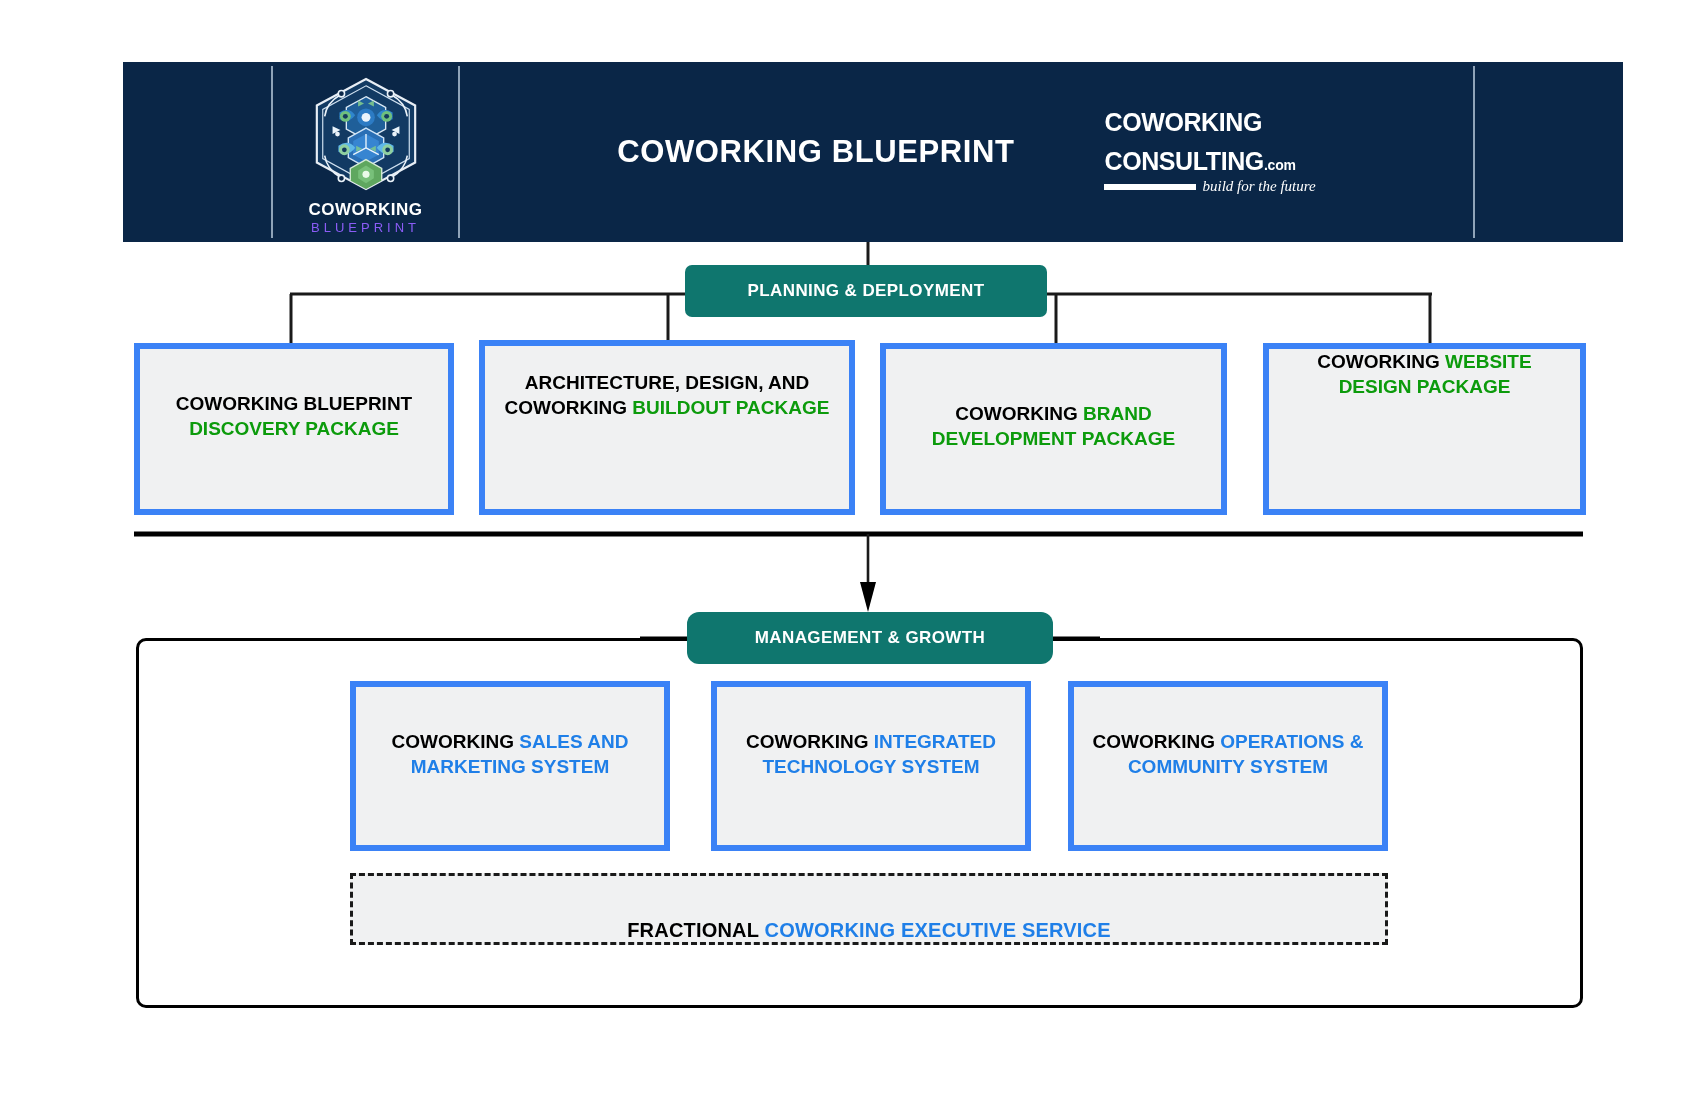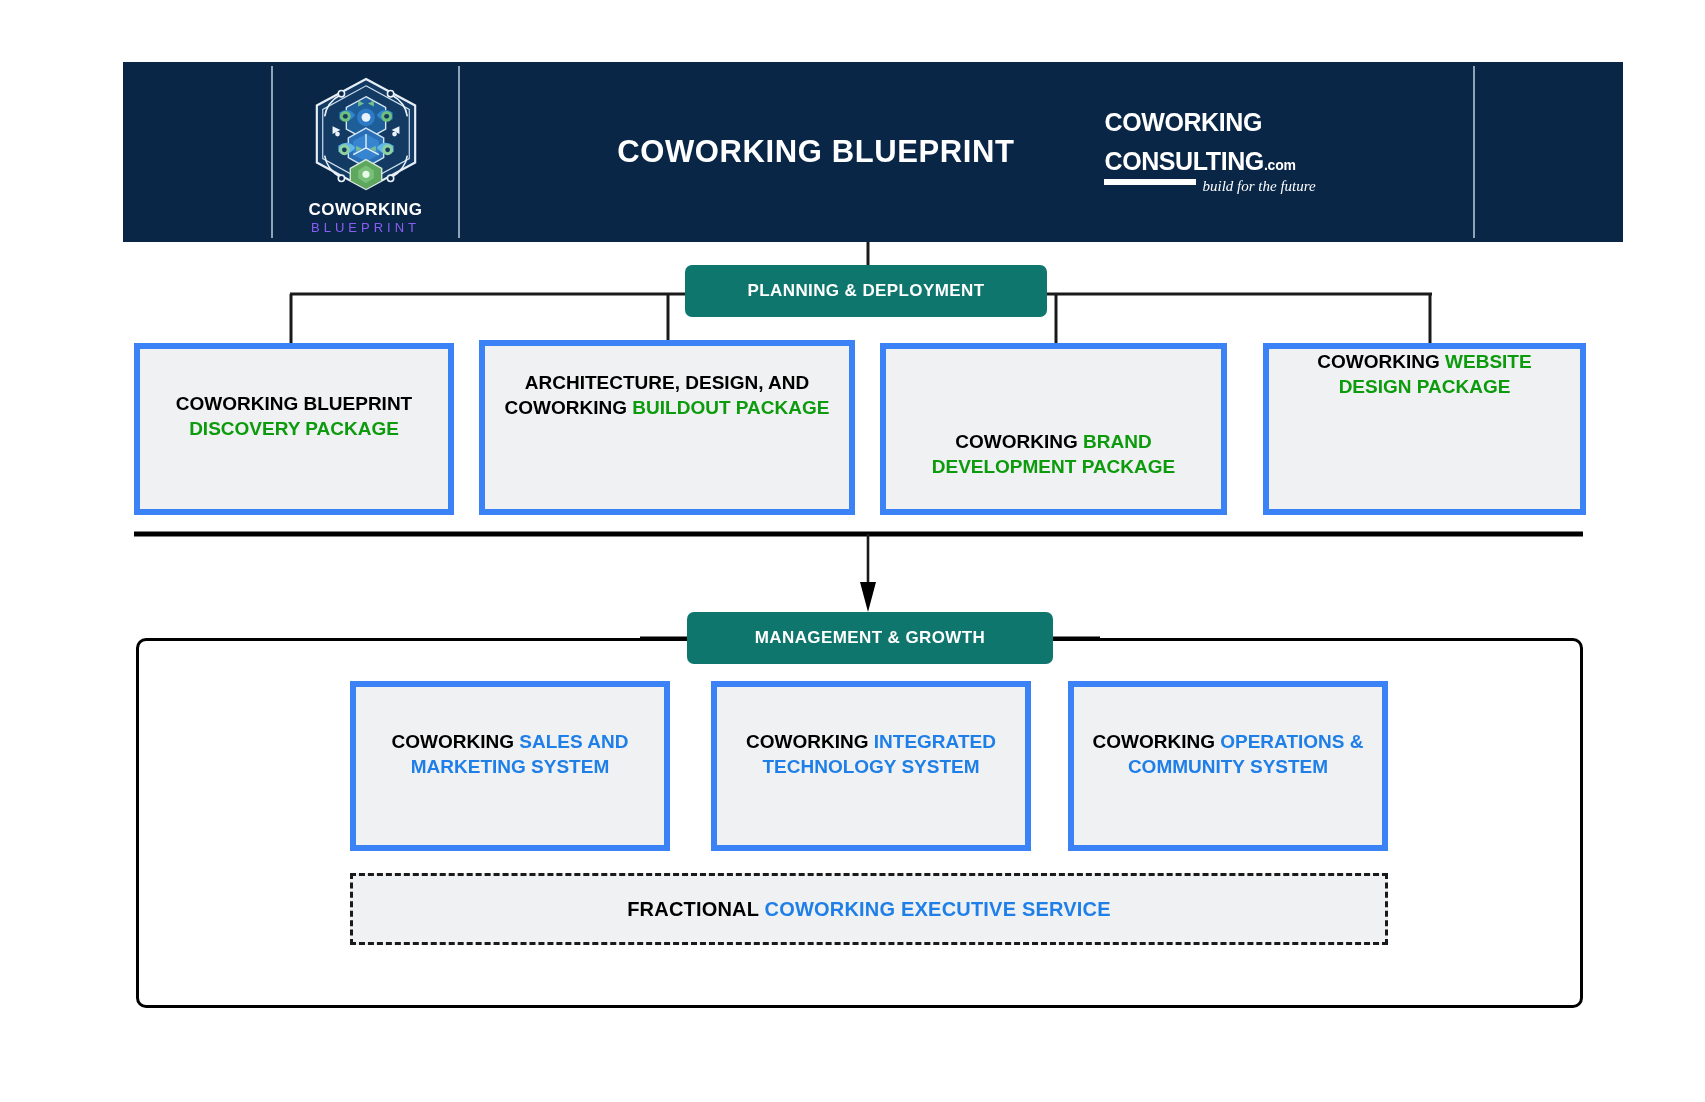--- a/index.html
+++ b/index.html
@@ -93,20 +93,21 @@
     color: #ffffff;
     font-size: 25px;
     font-weight: bold;
     letter-spacing: -0.4px;
     display: block;
   }
   .cc-line2 { margin-top: 14px; }
   .cc-dotcom { font-size: 14px; letter-spacing: -0.2px; }
   .cc-tag-row {
     display: flex;
+    align-items: center;
     margin-top: 5px;
   }
   .cc-rule {
     height: 6px;
     width: 92px;
     background: #ffffff;
     flex: 0 0 auto;
   }
   .cc-tagline {
     color: #ffffff;
@@ -134,21 +135,21 @@
     color: #ffffff;
     font-size: 17px;
     font-weight: bold;
     letter-spacing: 0.4px;
     display: flex;
     align-items: center;
     justify-content: center;
     box-sizing: border-box;
   }
   #pill-planning { left: 685px; top: 265px; width: 362px; height: 52px; }
-  #pill-management { left: 687px; top: 612px; width: 366px; height: 52px; }
+  #pill-management { left: 687px; top: 612px; width: 366px; height: 52px; border-radius: 12px; }
 
   
   .card {
     position: absolute;
     background: #f0f1f2;
     border: 6px solid #3b82f6;
     box-sizing: border-box;
     display: flex;
     align-items: flex-start;
     justify-content: center;
@@ -161,21 +162,21 @@
   }
   .card .ctext { display: block; width: 100%; }
   .green { color: #0c9b0c; }
   .blue  { color: #1f7fe8; }
 
   #card-discovery { left: 134px;  top: 343px; width: 320px; height: 172px; }
   #card-discovery .ctext { padding-top: 42px; }
   #card-buildout  { left: 479px;  top: 340px; width: 376px; height: 175px; }
   #card-buildout  .ctext { padding-top: 24px; }
   #card-brand     { left: 880px;  top: 343px; width: 347px; height: 172px; }
-  #card-brand     .ctext { padding-top: 80px; }
+  #card-brand     .ctext { padding-top: 52px; }
   #card-website   { left: 1263px; top: 343px; width: 323px; height: 172px; }
   #card-website   .ctext { }
 
   
   #group-box {
     position: absolute;
     left: 136px;
     top: 638px;
     width: 1447px;
     height: 370px;
@@ -193,21 +194,21 @@
   #card-fractional {
     position: absolute;
     left: 350px;
     top: 873px;
     width: 1038px;
     height: 72px;
     border: 3px dashed #1a1a1a;
     background: #f0f1f2;
     box-sizing: border-box;
     display: flex;
-    align-items: center;
+    align-items: flex-end;
     justify-content: center;
     font-size: 20px;
     font-weight: bold;
     color: #000000;
     letter-spacing: 0.2px;
   }
 </style>
 </head>
 <body>
 

